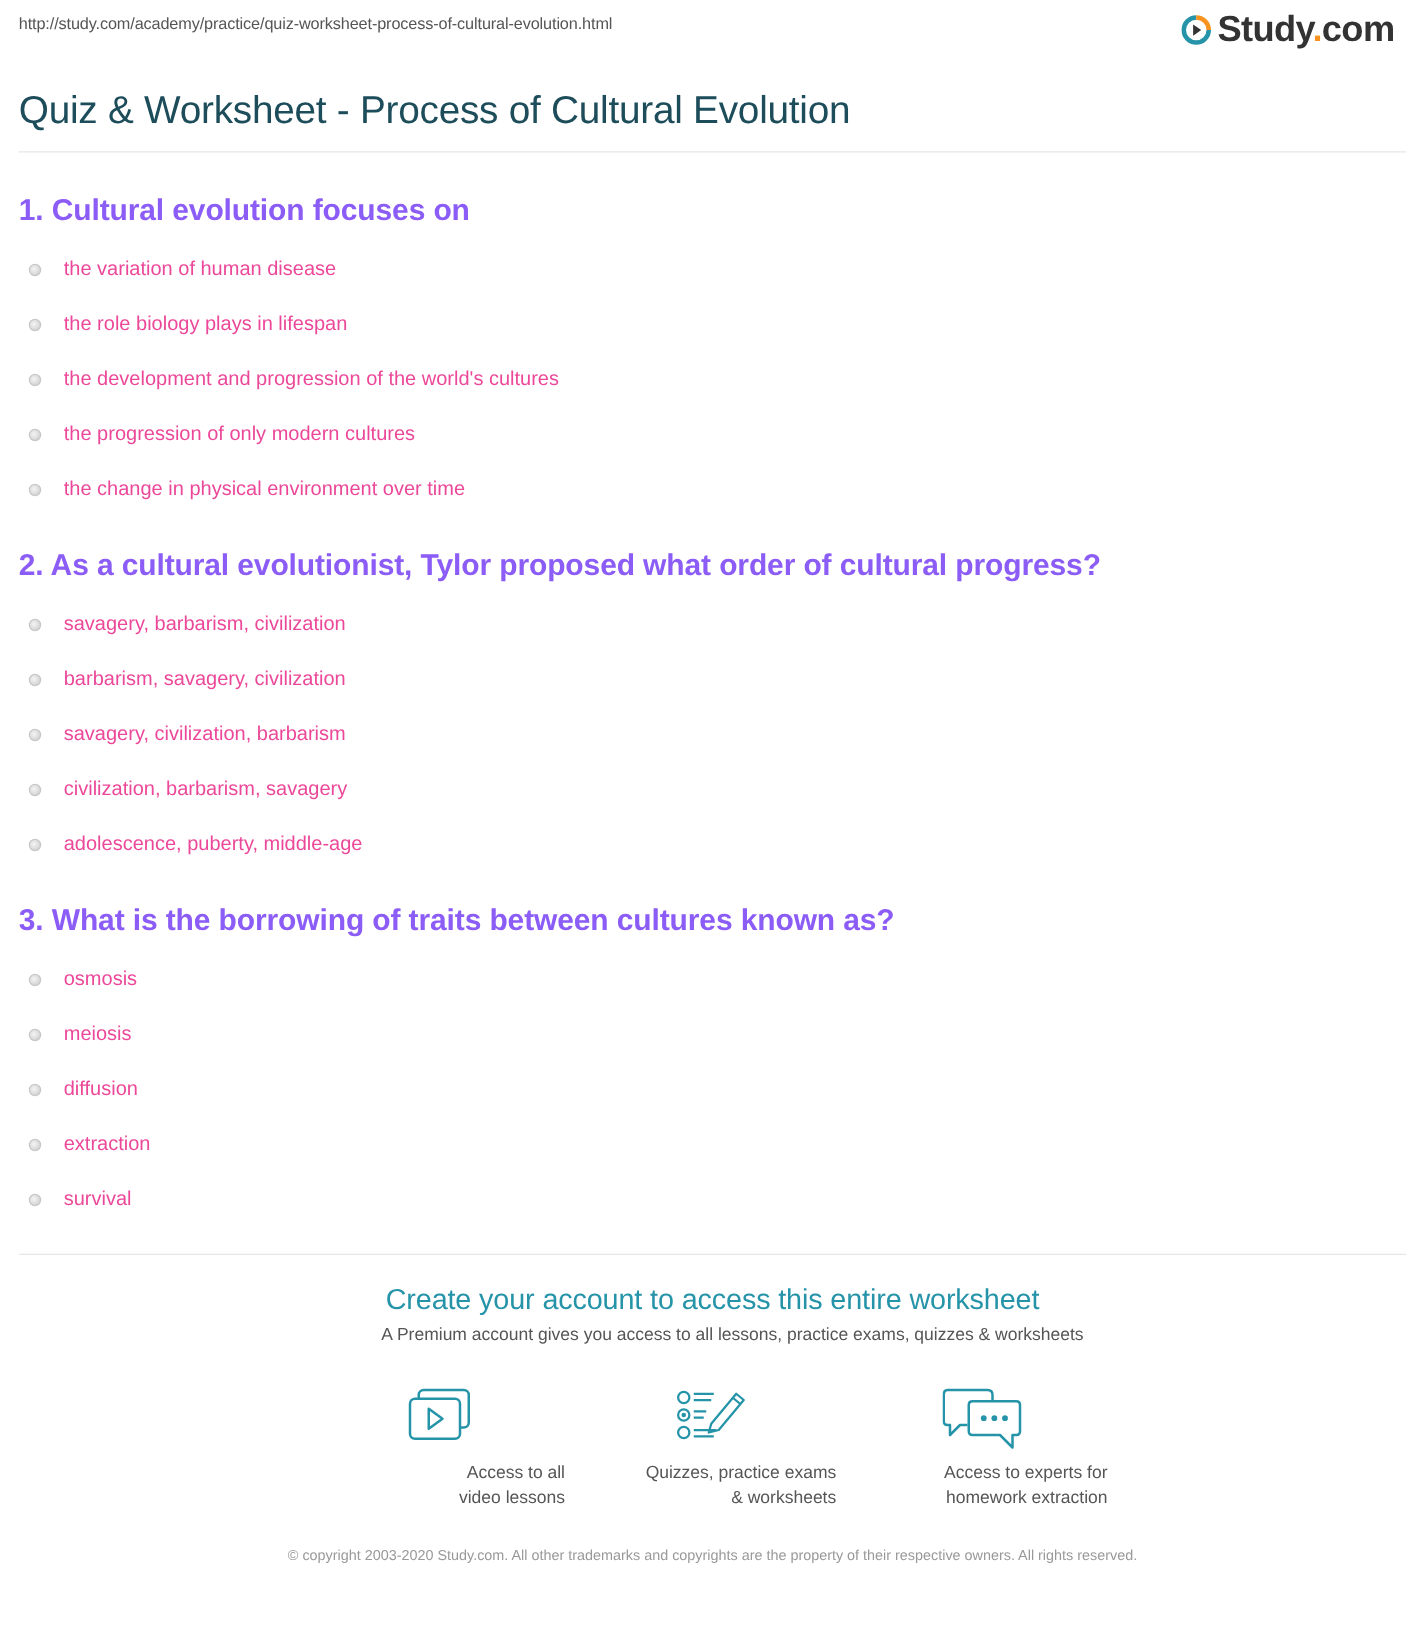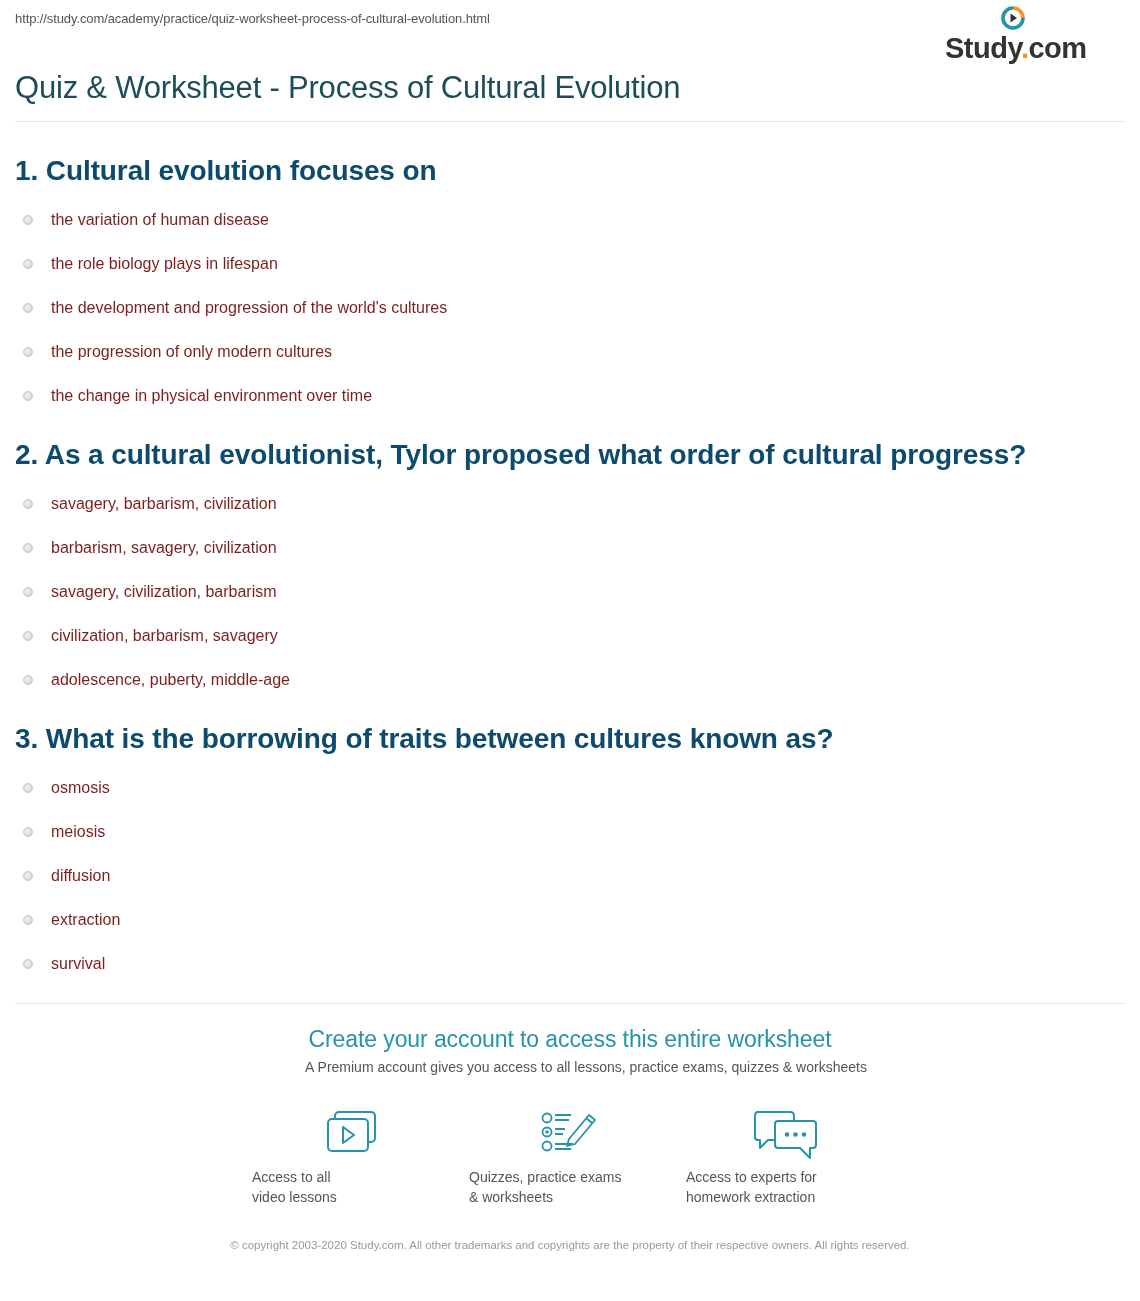--- a/index.html
+++ b/index.html
@@ -7,49 +7,48 @@
     width: 1140px; height: 1301px; position: relative; overflow: hidden;
     font-family: "Liberation Sans", "DejaVu Sans", sans-serif; color: #4a4a4a;
   }
   .url {
     position: absolute; left: 15px; top: 11px;
     font-size: 13px; color: #555; letter-spacing: -0.1px;
   }
   .logo {
     position: absolute; left: 945px; top: 6px; display: flex; align-items: center;
     text-decoration: none;
-    flex-direction: column;
   }
   .logo-mark { width: 24px; height: 24px; margin-right: 5px; }
   .logo-text { font-size: 29px; font-weight: bold; color: #333; letter-spacing: -0.5px; line-height: 36px; }
   .logo-dot { color: #f7931e; }
   .title {
     position: absolute; left: 15px; top: 70px; margin: 0;
     font-size: 31px; font-weight: normal; color: #1d4d5a; letter-spacing: -0.2px;
   }
   .rule { position: absolute; left: 15px; width: 1110px; height: 1px; background: #e6e6e6; }
   .question { position: absolute; left: 15px; }
-  .q-text { margin: 0; font-size: 28px; font-weight: bold; color: #0c4a6e; letter-spacing: -0.1px; }
+  .q-text { margin: 0; font-size: 24px; font-weight: bold; color: #8b5cf6; letter-spacing: -0.1px; }
   .options { list-style: none; margin: 0; padding: 0; }
   .option {
     position: relative; height: 44px; display: flex; align-items: center;
     cursor: pointer;
   }
   .radio {
     width: 10px; height: 10px; border-radius: 50%;
     background: radial-gradient(circle at 40% 40%, #f4f4f4 0%, #d6d6d6 70%, #bdbdbd 100%);
     border: 1px solid #c8c8c8; margin-left: 8px; margin-right: 18px; box-sizing: border-box;
   }
-  .opt-label { font-size: 16px; color: #7f1d1d; }
+  .opt-label { font-size: 16px; color: #ec4899; }
   .cta { position: absolute; left: 0; top: 1026px; width: 1140px; text-align: center; }
   .cta-title { font-size: 23px; color: #2593a8; font-weight: normal; margin: 0; letter-spacing: -0.1px; }
   .cta-sub { font-size: 14px; color: #555; margin-top: 6px; padding-left: 32px; }
   .features { position: absolute; top: 1110px; left: 0; width: 1140px; }
   .feature {
-    position: absolute; width: 200px; text-align: left;
+    position: absolute; width: 200px; text-align: right;
   }
   .feature svg { display: block; margin: 0 auto; }
   .feature-label { font-size: 14px; color: #555; line-height: 20px; margin-top: 10px; }
   .copyright {
     position: absolute; left: 210px; width: 720px; top: 1237px;
     text-align: center; font-size: 11.5px; color: #999; line-height: 17px;
   }
 </style>
 </head>
 <body>

